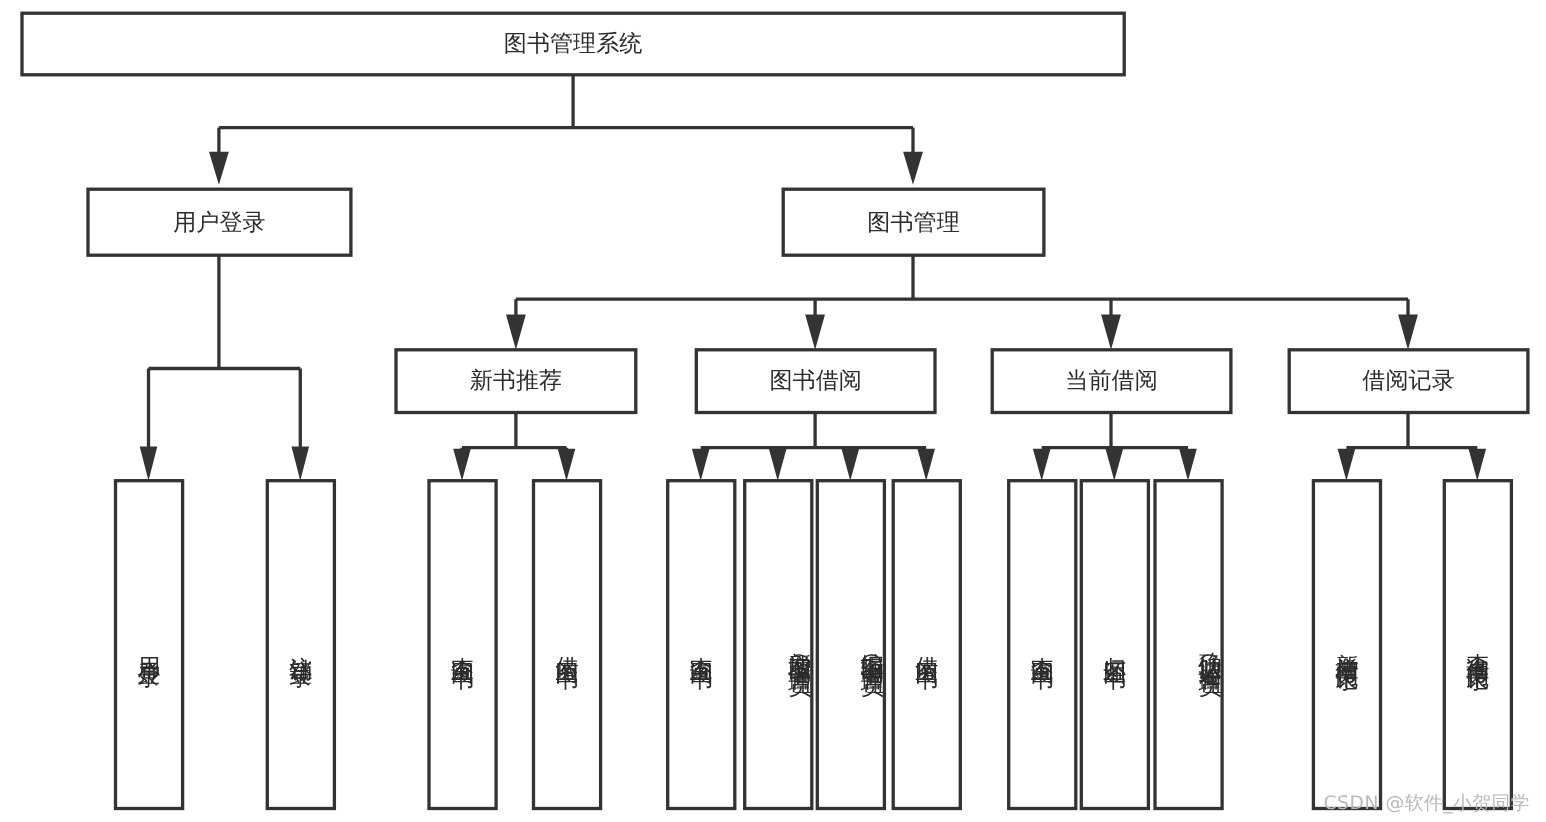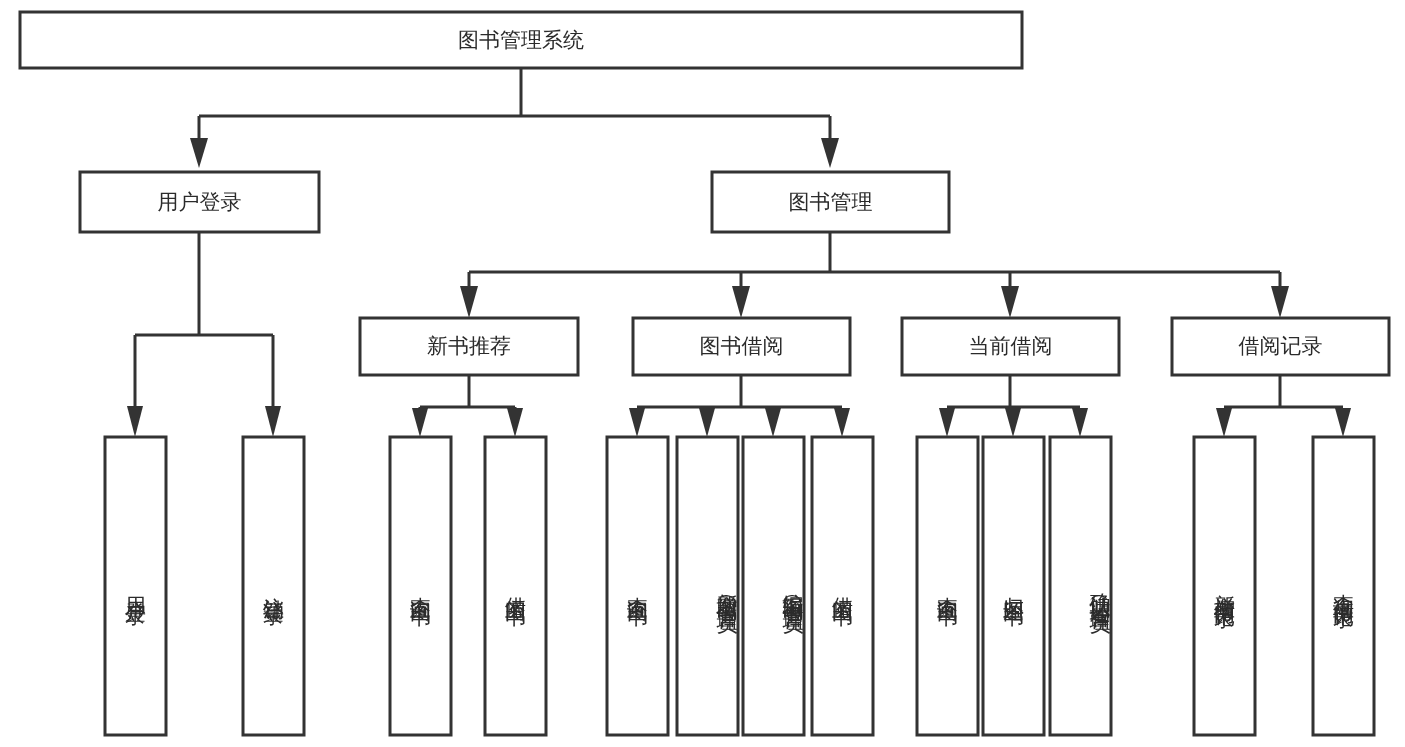--- a/index.html
+++ b/index.html
@@ -191,13 +191,14 @@
   <div class="vlabel" style="left:743px; top:437px; width:61px; height:298px; align-items:flex-start; padding-top:6px; box-sizing:border-box;">编辑图书（管理员）</div>
   <div class="vlabel" style="left:812px; top:437px; width:61px; height:298px;">借阅图书</div>
 
   <div class="vlabel" style="left:917px; top:437px; width:61px; height:298px;">查询图书</div>
   <div class="vlabel" style="left:983px; top:437px; width:61px; height:298px;">归还图书</div>
   <div class="vlabel" style="left:1050px; top:437px; width:61px; height:298px; align-items:flex-start; padding-top:6px; box-sizing:border-box;">确认归还（管理员）</div>
 
   <div class="vlabel" style="left:1194px; top:437px; width:61px; height:298px;">新增借阅记录</div>
   <div class="vlabel" style="left:1313px; top:437px; width:61px; height:298px;">查询借阅记录</div>
 
+  <div class="watermark">CSDN @软件_小贺同学</div>
 </div>
 
 </body></html>

